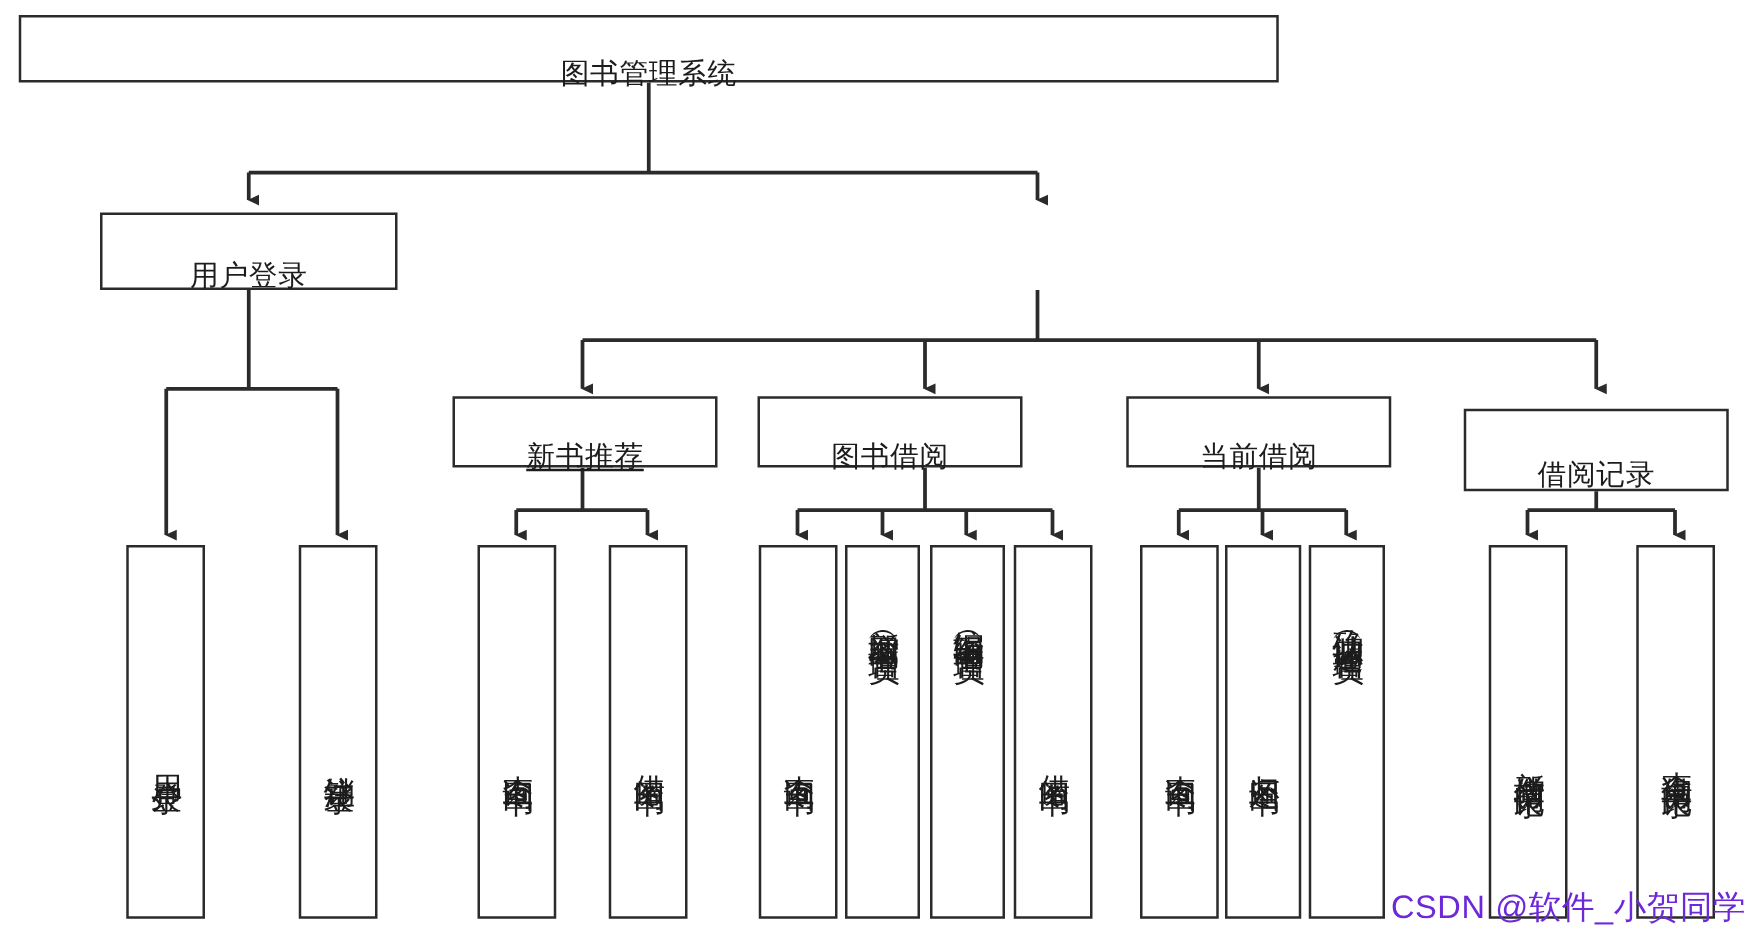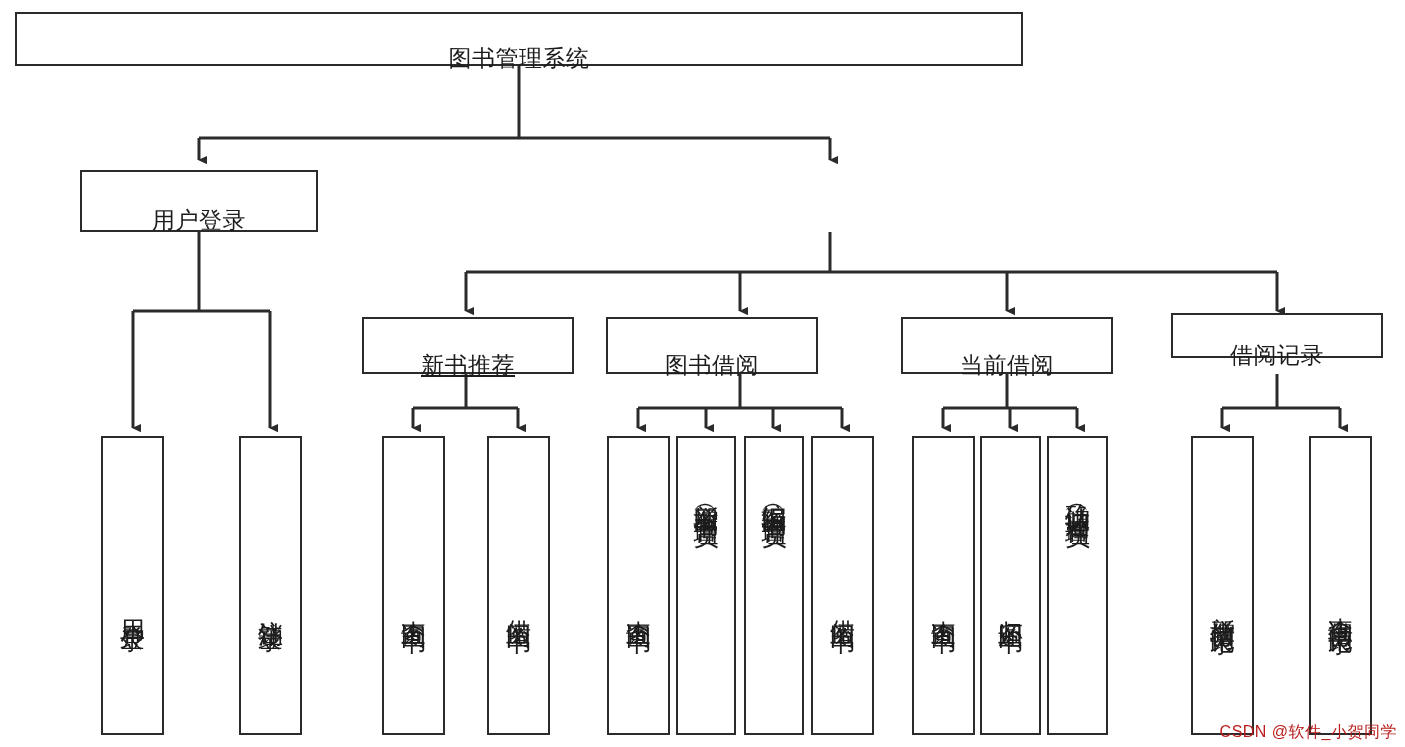--- a/index.html
+++ b/index.html
@@ -62,22 +62,22 @@
     white-space: nowrap;
   }
   .leaf.centered {
     align-items: center;
     padding-top: 0;
   }
   .watermark {
     position: absolute;
     right: 8px;
     bottom: 4px;
-    font-size: 16px;
-    color: #b91c1c;
+    font-size: 26px;
+    color: #6d28d9;
     white-space: nowrap;
     letter-spacing: 0.5px;
   }
 </style>
 </head>
 <body>
 
 <div id="canvas">
 
   <svg id="wires" viewBox="0 0 1405 747" xmlns="http://www.w3.org/2000/svg">
@@ -140,21 +140,21 @@
 
   <div class="node horiz" style="left:362px; top:317px; width:212px; height:57px;text-decoration:underline;">
     <span class="node-label">新书推荐</span>
   </div>
   <div class="node horiz" style="left:606px; top:317px; width:212px; height:57px;font-family:Liberation Serif, serif;">
     <span class="node-label">图书借阅</span>
   </div>
   <div class="node horiz" style="left:901px; top:317px; width:212px; height:57px;">
     <span class="node-label">当前借阅</span>
   </div>
-  <div class="node horiz" style="left:1171px; top:313px; width:212px; height:45px;align-items:center;">
+  <div class="node horiz" style="left:1171px; top:327px; width:212px; height:66px;align-items:center;">
     <span class="node-label">借阅记录</span>
   </div>
 
   <div class="node leaf centered" style="left:101px; top:436px; width:63px; height:299px;">
     <span class="node-label">用户登录</span>
   </div>
   <div class="node leaf centered" style="left:239px; top:436px; width:63px; height:299px;">
     <span class="node-label">注销登录</span>
   </div>
 

